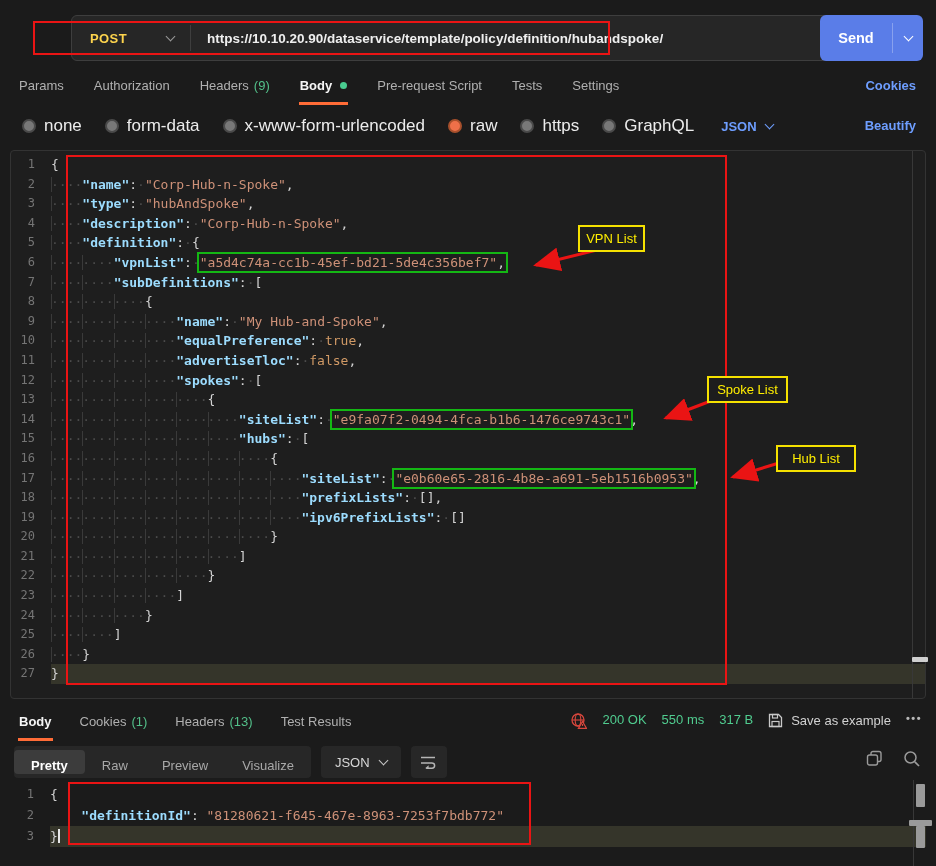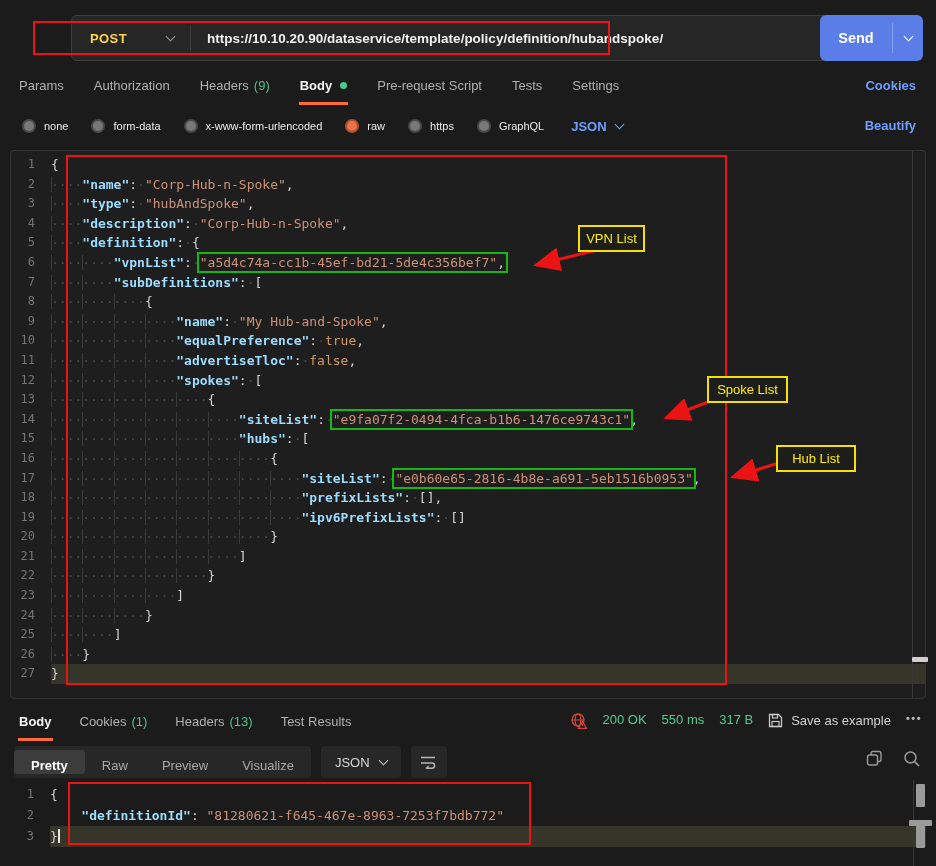--- a/index.html
+++ b/index.html
@@ -43,21 +43,21 @@
   .tab.active{ color:#f5f5f5; font-weight:bold; border-bottom-color:#ff6c37; }
   .tab .count{ color:#53c08a; margin-left:5px; font-weight:normal; }
   .tab .dot{ width:7px; height:7px; border-radius:50%; background:#49cc90; margin-left:8px; display:inline-block; }
   #cookies-link{ position:absolute; right:20px; top:78px; color:#6e9eff; font-size:13px; font-weight:bold; cursor:pointer; }
 
   
   #body-type-bar{ position:absolute; left:22px; top:112px; display:flex; gap:23px; align-items:center; height:28px; }
   .radio{ display:flex; gap:8px; align-items:center; cursor:pointer; }
   .radio .circle{ width:14px; height:14px; border-radius:50%; background:#787878; border:2px solid #4a4a4a; }
   .radio.selected .circle{ background:#ef7049; border-color:#a8502c; }
-  .radio .rlabel{ font-size:11px; color:#ececec; }
+  .radio .rlabel{ font-size:17px; color:#ececec; }
   #lang-select{ display:flex; align-items:center; gap:9px; cursor:pointer; margin-left:4px; }
   #lang-select span{ color:#6e9eff; font-size:13px; font-weight:bold; }
   #beautify-link{ position:absolute; right:20px; top:118px; color:#6e9eff; font-size:13px; font-weight:bold; cursor:pointer; }
 
   
   #request-editor{
     position:absolute; left:10px; top:150px; width:916px; height:549px;
     background:#1e1e1e; border:1px solid #333; border-radius:4px; overflow:hidden; padding-top:4px;
   }
   .code-line{ display:flex; height:19.6px; line-height:19.6px;

